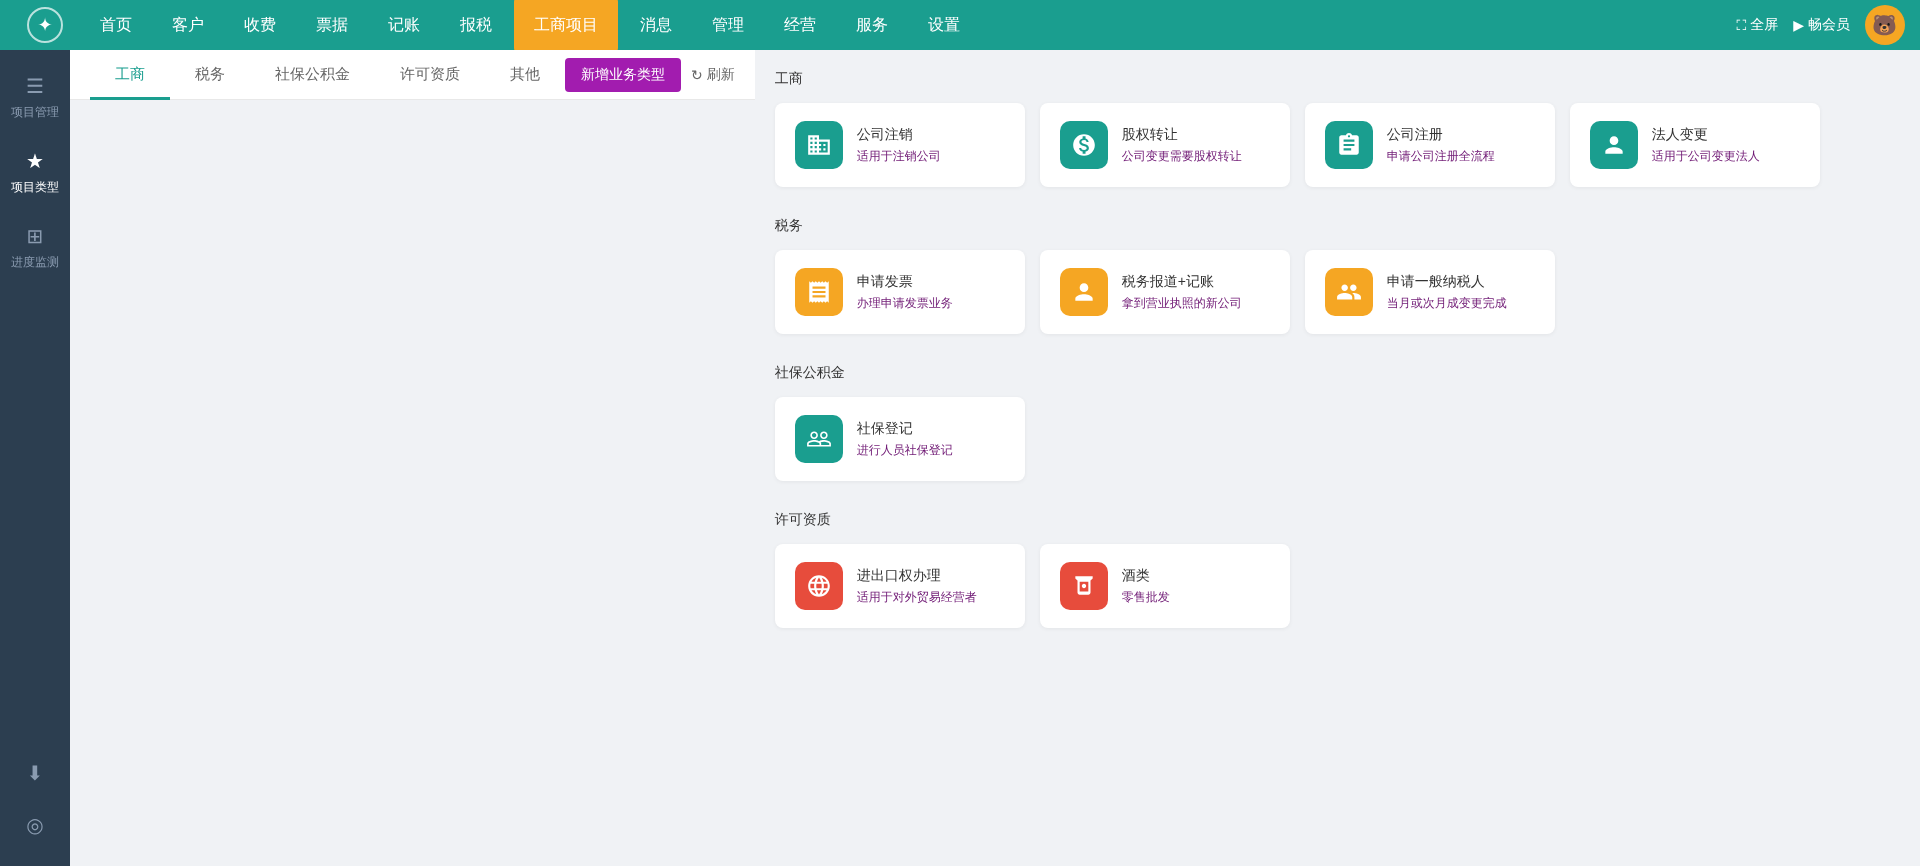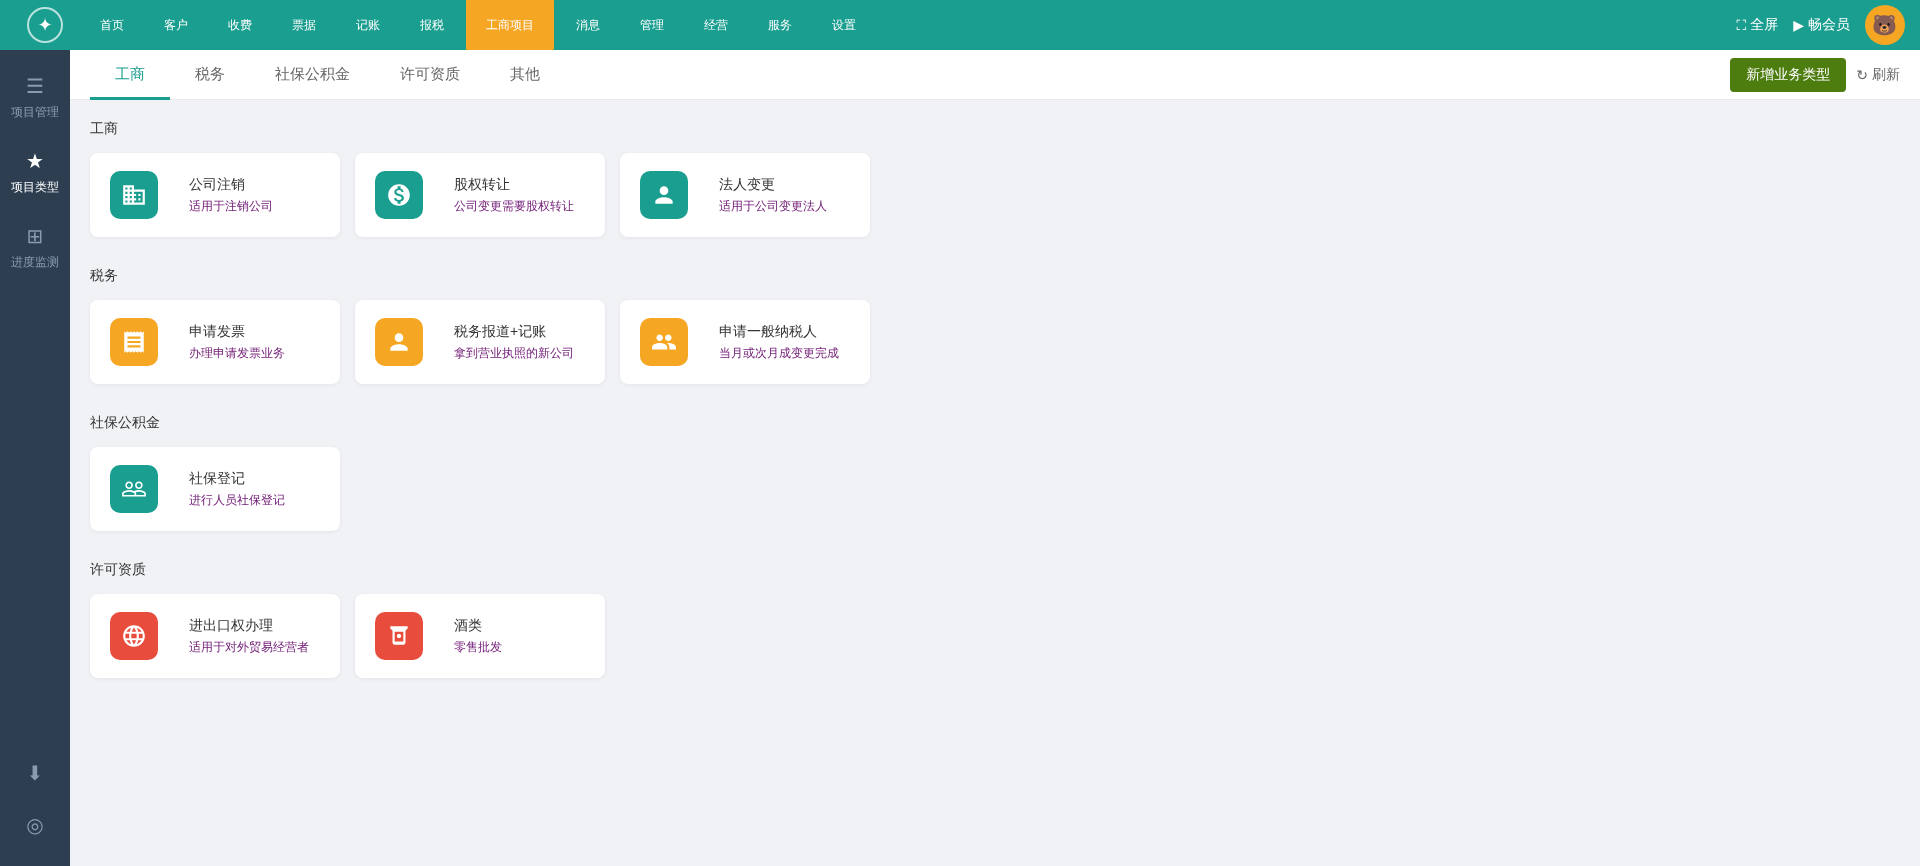--- a/index.html
+++ b/index.html
@@ -36,21 +36,21 @@
       align-items: center;
       flex: 1;
       gap: 0;
     }
     .nav-item {
       color: white;
       padding: 0 20px;
       height: 50px;
       display: flex;
       align-items: center;
-      font-size: 12px;
+      font-size: 16px;
       cursor: pointer;
       white-space: nowrap;
     }
     .nav-item.active {
       background: #f5a623;
       border-radius: 4px;
       margin: 0 2px;
       height: 54px;
     }
     .nav-right {
@@ -116,21 +116,21 @@
       display: flex;
       flex-direction: column;
       align-items: center;
       padding-bottom: 15px;
     }
 
     
     .content-area {
       flex: 1;
       display: flex;
-      flex-direction: column;
+      flex-direction: row;
       background: #f0f2f5;
       overflow: hidden;
     }
 
     
     .tabs-bar {
       background: white;
       padding: 0 20px;
       display: flex;
       align-items: center;
@@ -163,21 +163,21 @@
       height: 3px;
       background: #1a9e8f;
     }
     .tab-right-actions {
       margin-left: auto;
       display: flex;
       align-items: center;
       gap: 10px;
     }
     .btn-new-type {
-      background: #4d7c0f;
+      background: #a21caf;
       color: white;
       border: none;
       padding: 8px 16px;
       border-radius: 4px;
       font-size: 14px;
       cursor: pointer;
     }
     .btn-refresh {
       display: flex;
       align-items: center;
@@ -212,21 +212,21 @@
       gap: 15px;
       margin-bottom: 30px;
     }
 
     .card {
       background: white;
       border-radius: 8px;
       padding: 18px 20px;
       display: flex;
       align-items: center;
-      gap: 31px;
+      gap: 14px;
       width: 250px;
       cursor: pointer;
       box-shadow: 0 1px 4px rgba(0,0,0,0.06);
       transition: box-shadow 0.2s;
     }
 
     .card-icon {
       width: 48px;
       height: 48px;
       border-radius: 10px;
@@ -353,20 +353,31 @@
                 </svg>
               </div>
       <div class="card-text">
         <div class="card-title">股权转让</div>
         <div class="card-desc">公司变更需要股权转让</div>
       </div>
     </div>
             <div class="card">
       <div class="card-icon icon-teal">
                 <svg width="26" height="26" viewBox="0 0 24 24" fill="white">
+                  <path d="M19 3h-4.18C14.4 1.84 13.3 1 12 1c-1.3 0-2.4.84-2.82 2H5c-1.1 0-2 .9-2 2v14c0 1.1.9 2 2 2h14c1.1 0 2-.9 2-2V5c0-1.1-.9-2-2-2zm-7 0c.55 0 1 .45 1 1s-.45 1-1 1-1-.45-1-1 .45-1 1-1zm2 14H7v-2h7v2zm3-4H7v-2h10v2zm0-4H7V7h10v2z"></path>
+                </svg>
+              </div>
+      <div class="card-text">
+        <div class="card-title">公司注册</div>
+        <div class="card-desc">申请公司注册全流程</div>
+      </div>
+    </div>
+            <div class="card">
+      <div class="card-icon icon-teal">
+                <svg width="26" height="26" viewBox="0 0 24 24" fill="white">
                   <path d="M12 12c2.21 0 4-1.79 4-4s-1.79-4-4-4-4 1.79-4 4 1.79 4 4 4zm0 2c-2.67 0-8 1.34-8 4v2h16v-2c0-2.66-5.33-4-8-4z"></path>
                 </svg>
               </div>
       <div class="card-text">
         <div class="card-title">法人变更</div>
         <div class="card-desc">适用于公司变更法人</div>
       </div>
     </div>
           </div>
         </div>

